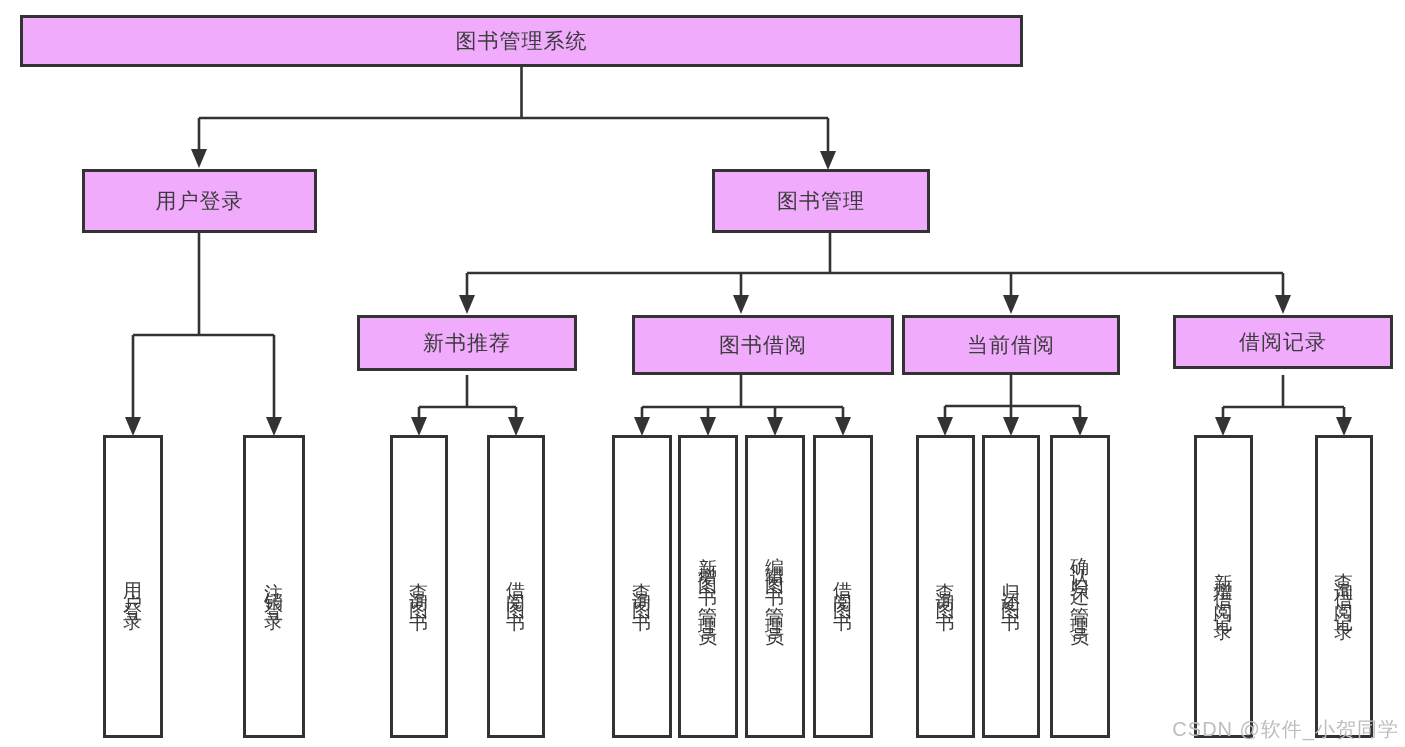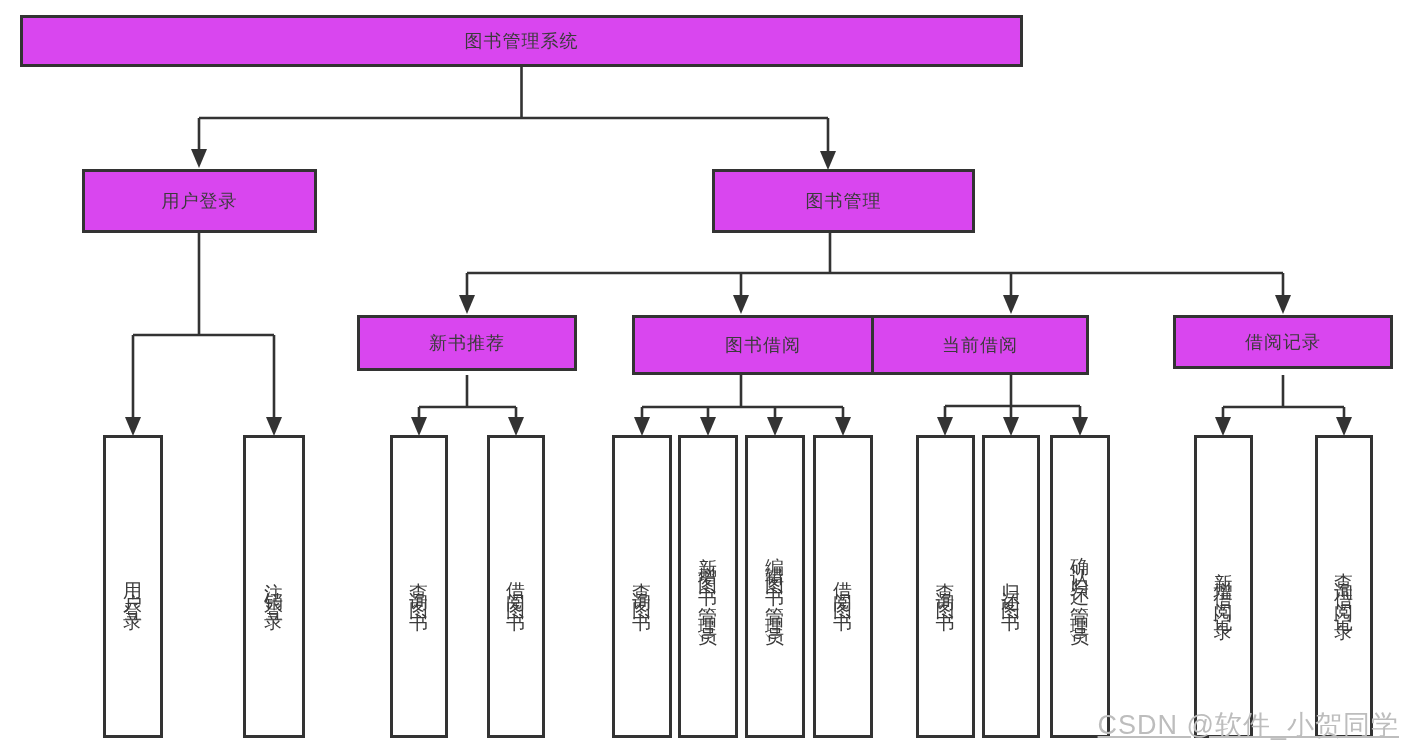--- a/index.html
+++ b/index.html
@@ -15,45 +15,44 @@
     font-family:"Liberation Sans","DejaVu Sans",sans-serif;
     position:relative;overflow:hidden;
   }
   .canvas{position:absolute;inset:0;}
   svg.connectors{position:absolute;left:0;top:0;z-index:1;}
   svg.connectors path{stroke:var(--line);stroke-width:2.6;fill:none;}
   svg.connectors polygon{fill:var(--line);stroke:none;}
   .hbox{
     position:absolute;z-index:2;
     border:3px solid var(--line);
-    background:#d946ef;color:var(--ink);
+    background:#f0abfc;color:var(--ink);
     display:flex;align-items:center;justify-content:center;
-    font-size:18px;letter-spacing:1px;
+    font-size:21px;letter-spacing:1px;
     box-sizing:border-box;
   }
   .leaf{
     position:absolute;top:435px;height:303px;z-index:2;
     border:3px solid var(--line);
     background:#fff;color:var(--ink);
     display:flex;align-items:center;justify-content:center;
     box-sizing:border-box;
   }
   .vtext{
     writing-mode:vertical-lr;
     text-orientation:mixed;
     font-size:19px;line-height:1;
     letter-spacing:10px;
     color:var(--ink);
     white-space:nowrap;
   }
   .watermark{
     position:absolute;right:6px;bottom:4px;z-index:5;
-    font-size:27px;color:var(--watermark);
+    font-size:20px;color:var(--watermark);
     letter-spacing:1px;
-    text-decoration:underline;
   }
 </style>
 </head>
 <body>
 
 <div class="canvas">
 
   <svg class="connectors" width="1405" height="747" viewBox="0 0 1405 747">
 
     <g>
@@ -104,31 +103,31 @@
     </g>
   </svg>
 
   <div class="hbox" style="left:20px;top:15px;width:1003px;height:52px;">
     <span>图书管理系统</span>
   </div>
 
   <div class="hbox" style="left:82px;top:169px;width:235px;height:64px;">
     <span>用户登录</span>
   </div>
-  <div class="hbox" style="left:712px;top:169px;width:263px;height:64px;">
+  <div class="hbox" style="left:712px;top:169px;width:218px;height:64px;">
     <span>图书管理</span>
   </div>
 
   <div class="hbox" style="left:357px;top:315px;width:220px;height:56px;">
     <span>新书推荐</span>
   </div>
   <div class="hbox" style="left:632px;top:315px;width:262px;height:60px;">
     <span>图书借阅</span>
   </div>
-  <div class="hbox" style="left:871px;top:315px;width:218px;height:60px;">
+  <div class="hbox" style="left:902px;top:315px;width:218px;height:60px;">
     <span>当前借阅</span>
   </div>
   <div class="hbox" style="left:1173px;top:315px;width:220px;height:54px;">
     <span>借阅记录</span>
   </div>
 
   <div class="leaf" style="left:103px;width:60px;">
     <span class="vtext">用户登录</span>
   </div>
   <div class="leaf" style="left:243px;width:62px;">

